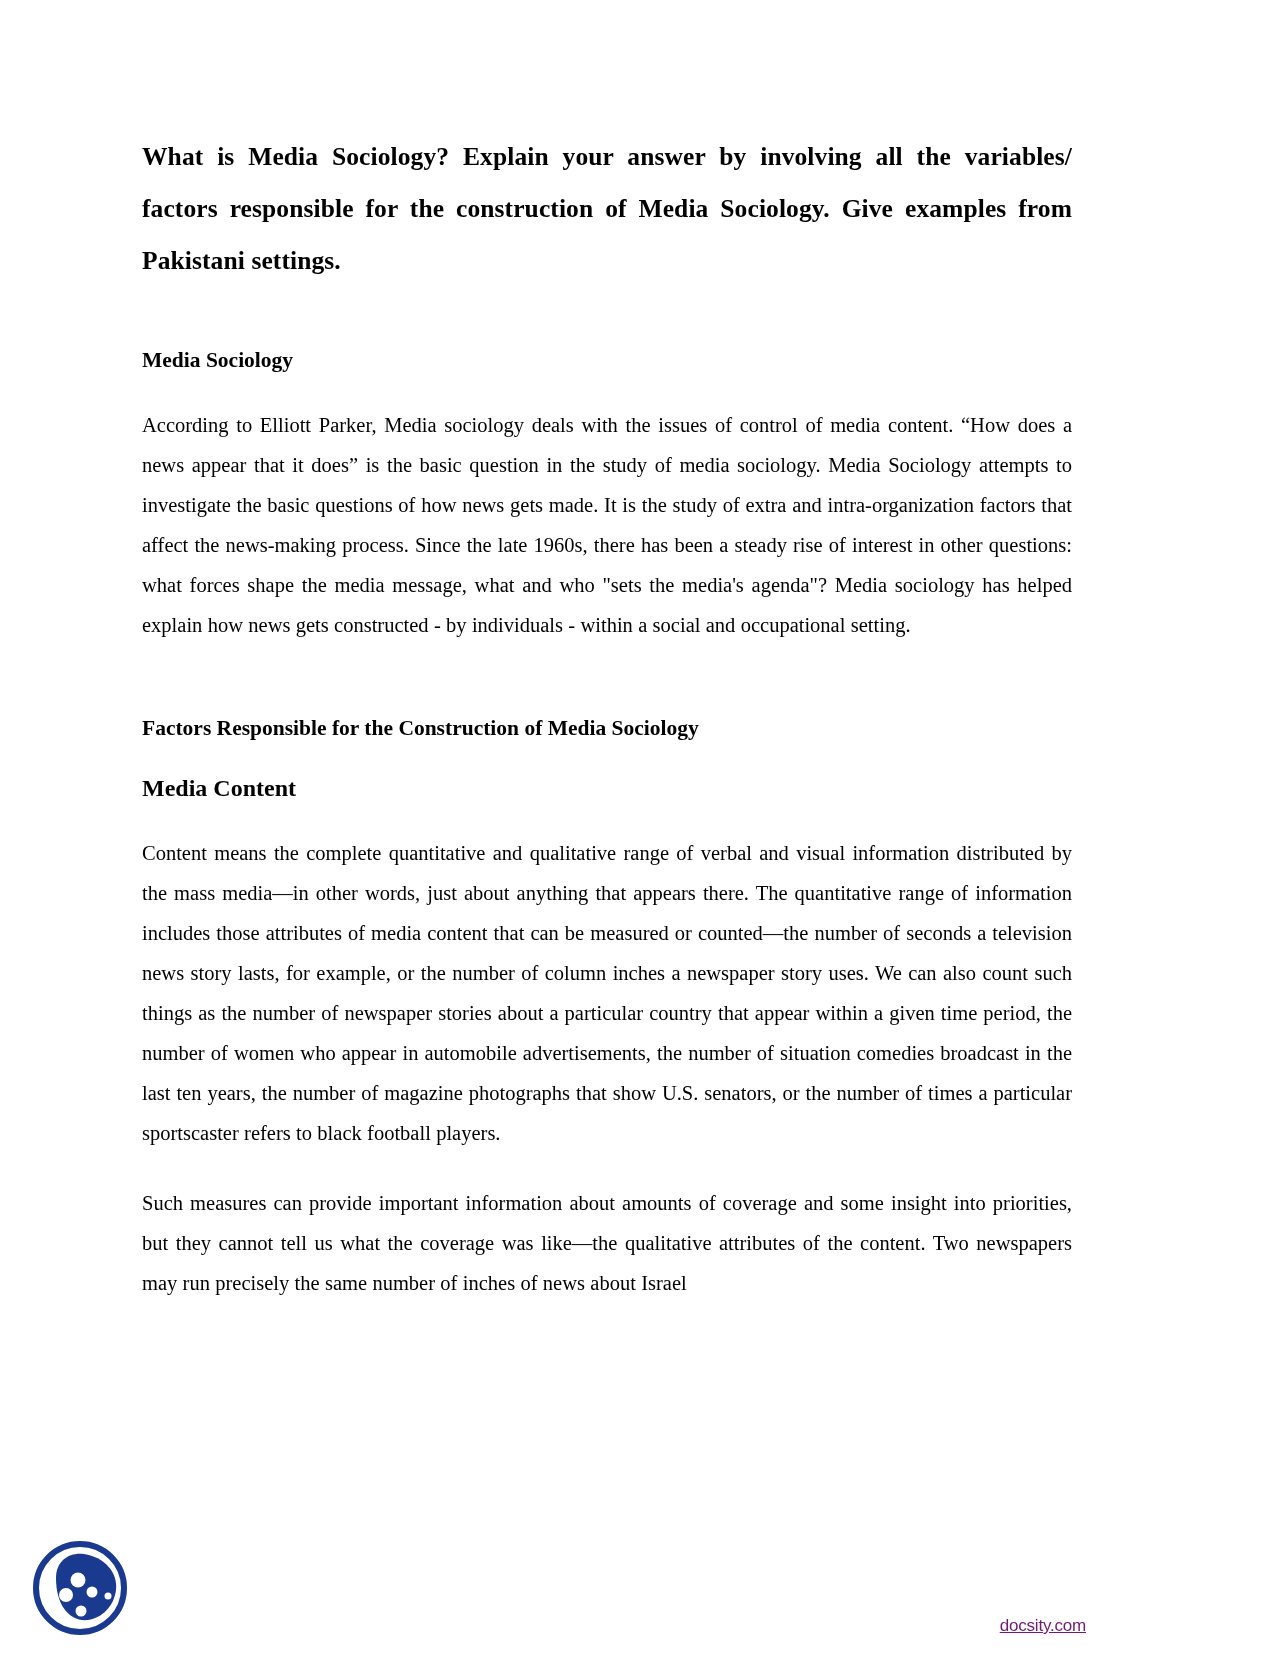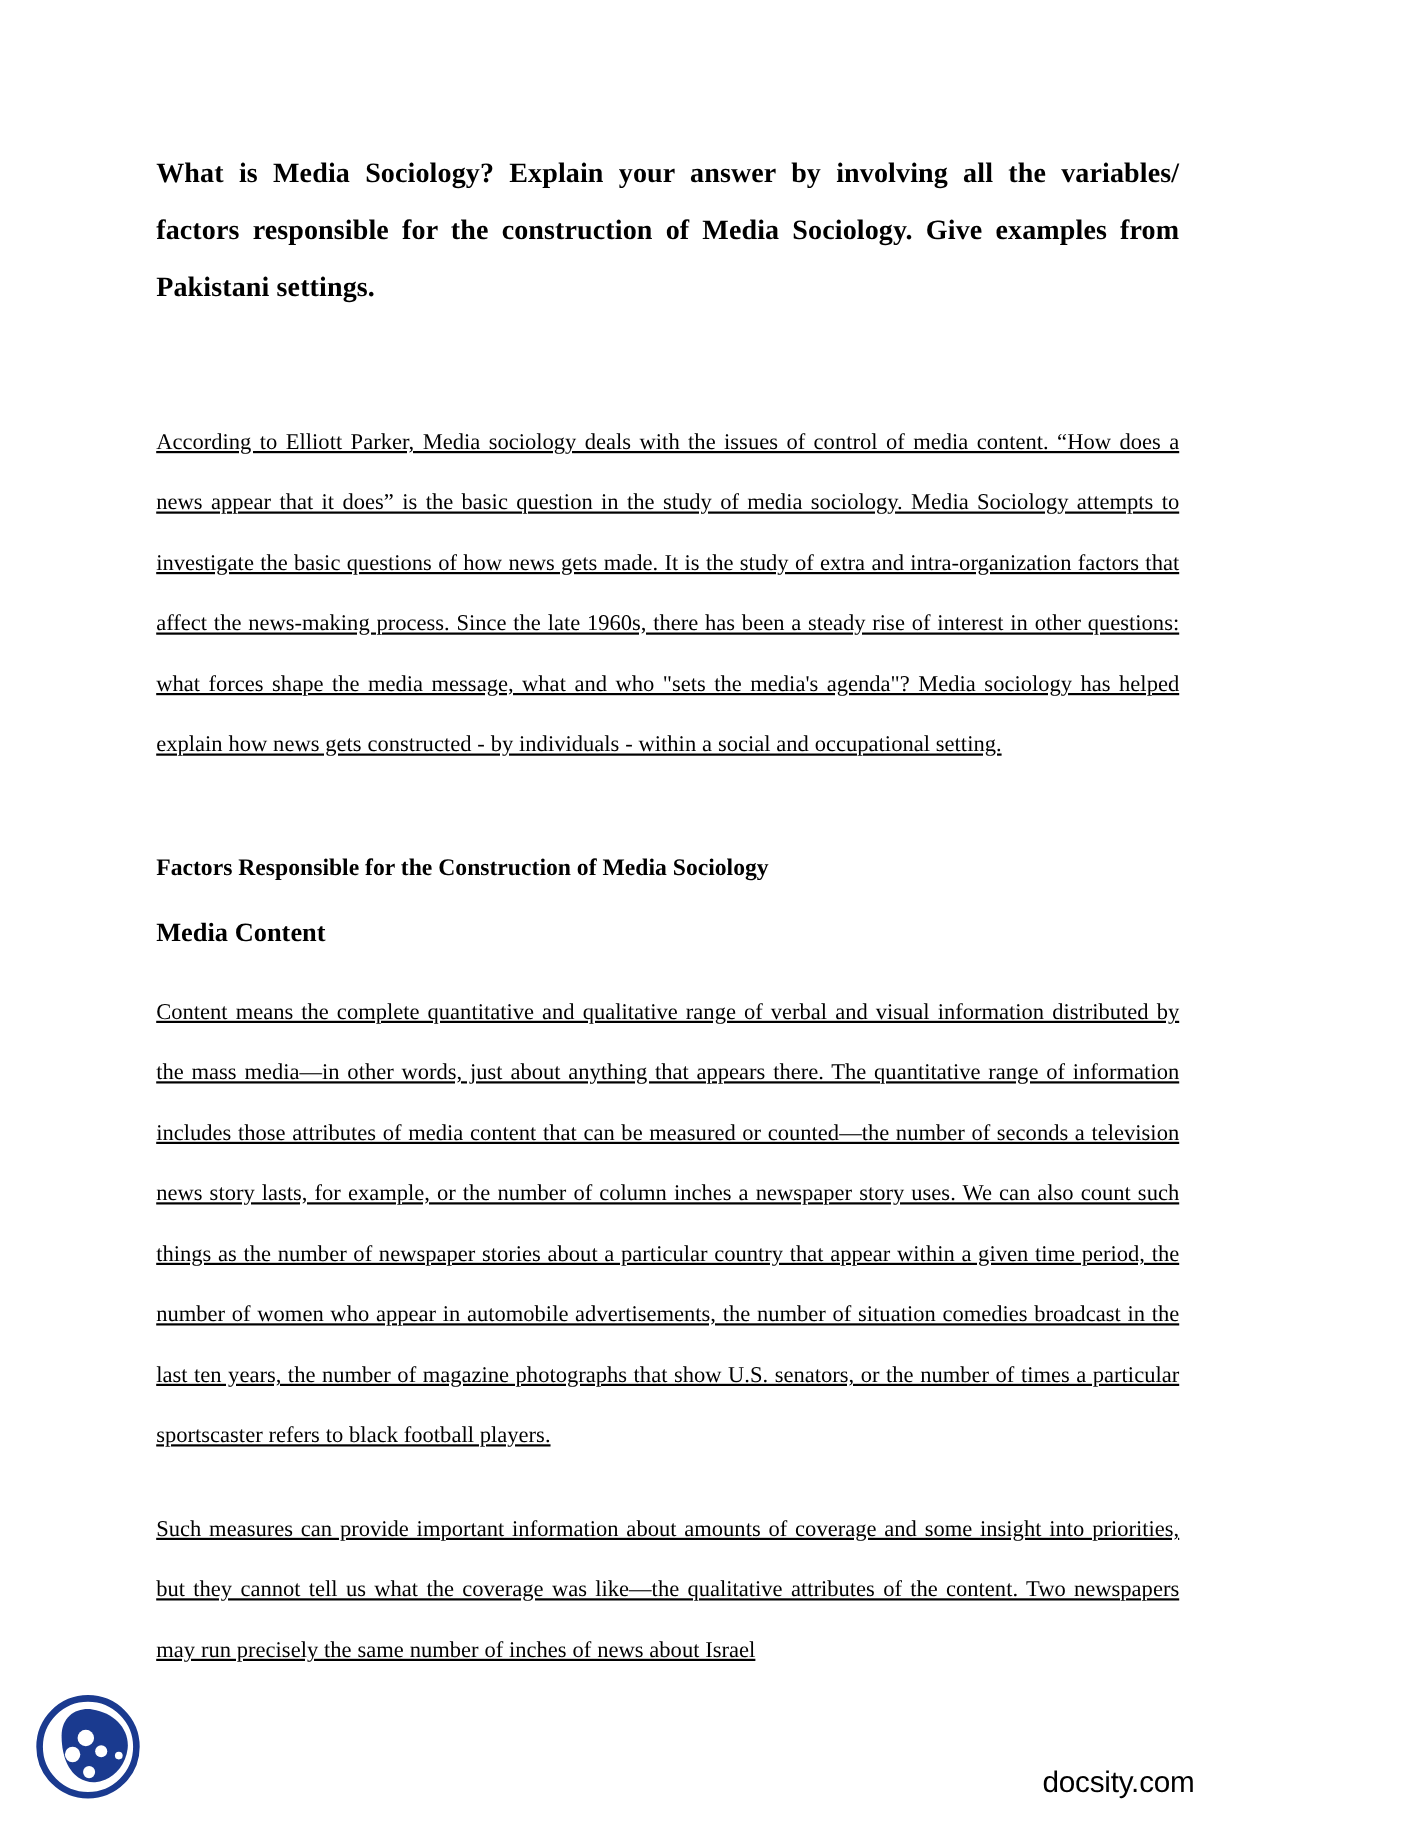--- a/index.html
+++ b/index.html
@@ -47,62 +47,63 @@
   }
   h3.sub-heading {
     font-size: 24px;
     font-weight: bold;
     line-height: 30px;
     margin: 0;
     padding: 0;
   }
   p.body-par {
     font-size: 20.5px;
-    line-height: 55px;
+    line-height: 40px;
     text-align: justify;
     text-align-last: left;
     margin: 0;
     padding: 0;
     word-spacing: 0.2px;
-    text-decoration: underline;
   }
   .gap-md { height: 30px; }
   .gap-lg { height: 38px; }
 
   
   .logo-wrap {
     position: absolute;
     left: 26px;
     bottom: 16px;
     width: 108px;
     height: 108px;
   }
   .logo-wrap svg { display: block; }
   .site-url {
     position: absolute;
     right: 27px;
     bottom: 22px;
     font-family: "Liberation Sans", "DejaVu Sans", sans-serif;
-    font-size: 27px;
+    font-size: 17px;
     letter-spacing: -0.2px;
-    color: #000000;
+    color: #701a75;
     line-height: 1;
+    text-decoration: underline;
   }
 </style>
 </head>
 <body>
 
 <div class="page">
 
   <div class="content">
 
     <div class="doc-title">What is Media Sociology? Explain your answer by involving all the variables/ factors responsible for the construction of Media Sociology. Give examples from Pakistani settings.</div>
 
     <div class="spacer-after-title"></div>
 
+    <h2 class="section-heading">Media Sociology</h2>
 
     <div class="gap-md"></div>
 
     <p class="body-par">According to Elliott Parker, Media sociology deals with the issues of control of media content. “How does a news appear that it does” is the basic question in the study of media sociology. Media Sociology attempts to investigate the basic questions of how news gets made. It is the study of extra and intra-organization factors that affect the news-making process. Since the late 1960s, there has been a steady rise of interest in other questions: what forces shape the media message, what and who "sets the media's agenda"? Media sociology has helped explain how news gets constructed - by individuals - within a social and occupational setting.</p>
 
     <div class="gap-md"></div>
 
 
     <div class="gap-lg"></div>
 

